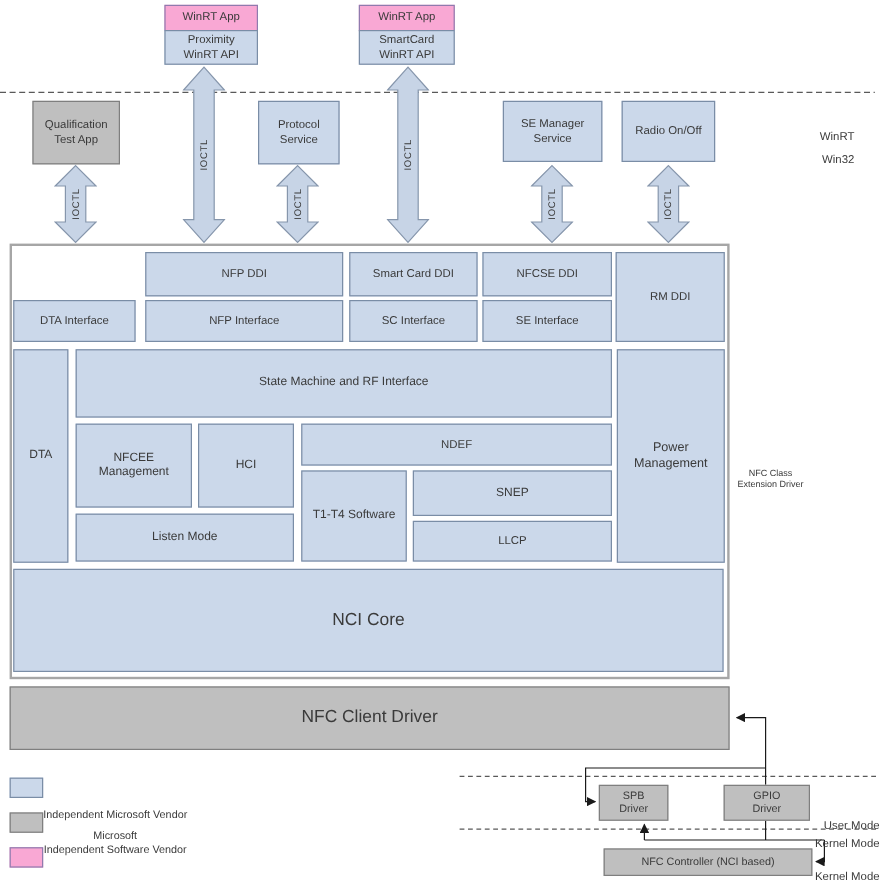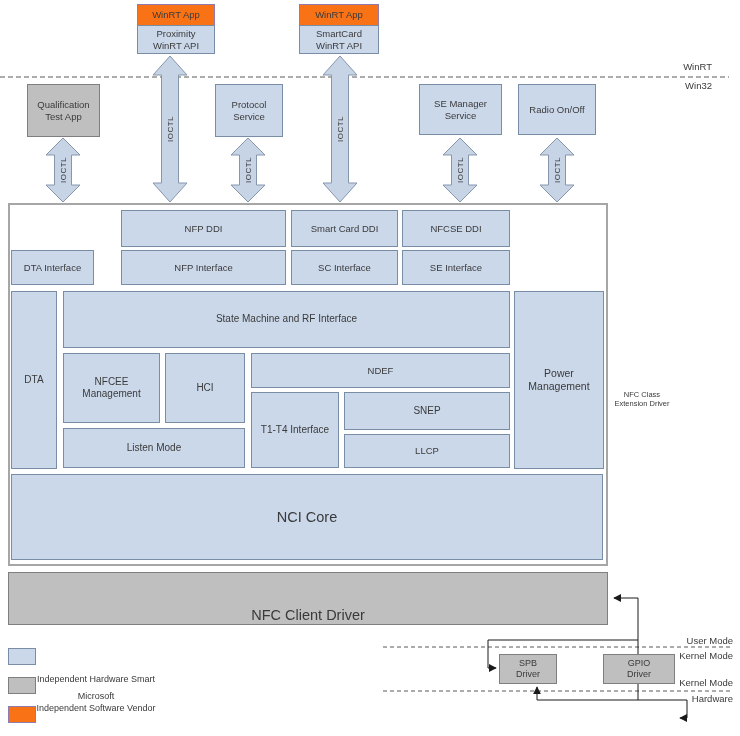--- a/index.html
+++ b/index.html
@@ -7,35 +7,35 @@
     position:relative;width:740px;height:736px;background:#fff;overflow:hidden;
     font-family:"Liberation Sans", sans-serif;color:#3a3a3a;
   }
   .abs{position:absolute;box-sizing:border-box;}
   .box{
     position:absolute;box-sizing:border-box;display:flex;align-items:center;justify-content:center;
     text-align:center;font-size:9.5px;line-height:1.25;color:#3a3a3a;
   }
   .blue{background:#CBD8EA;border:1px solid #7A8DA6;}
   .gray{background:#BFBFBF;border:1px solid #7F7F7F;}
-  .purple{background:#f97316;border:1px solid #8F7BAE;}
+  .purple{background:#f9a8d4;border:1px solid #8F7BAE;}
   .outer{
     position:absolute;left:8px;top:203px;width:600px;height:363px;
     background:#fff;border:2px solid #A6A6A6;box-sizing:border-box;
   }
   .bigtext{font-size:14.5px;}
   .dblarrow{position:absolute;}
   .dblarrow svg{position:absolute;left:0;top:0;width:100%;height:100%;display:block;}
   .dblarrow path{fill:#C7D4E6;stroke:#8696AC;stroke-width:1;vector-effect:non-scaling-stroke;}
   .ioctl{
     position:absolute;left:50%;top:50%;
     transform:translate(-50%,-50%) rotate(-90deg);
     font-size:8px;letter-spacing:.5px;color:#3a3a3a;white-space:nowrap;
   }
-  .sidelabels{font-size:9.5px;text-align:right;position:absolute;color:#3a3a3a;}
+  .sidelabels{font-size:9.5px;text-align:right;position:absolute;color:#3a3a3a;margin-top:48px;}
   .legend-label{font-size:9px;line-height:1.2;text-align:center;}
   .kbox{font-size:9px;}
   .overlay{position:absolute;left:0;top:0;pointer-events:none;}
 </style>
 </head>
 <body>
 
 <div class="page">
 
   <svg class="overlay" width="740" height="736" viewBox="0 0 740 736">
@@ -136,22 +136,25 @@
 
   <div class="box blue" style="left:121px;top:210px;width:165px;height:37px;">
       <span>NFP DDI</span>
     </div>
   <div class="box blue" style="left:291px;top:210px;width:107px;height:37px;">
       <span>Smart Card DDI</span>
     </div>
   <div class="box blue" style="left:402px;top:210px;width:108px;height:37px;">
       <span>NFCSE DDI</span>
     </div>
-
-  <div class="box blue" style="left:11px;top:250px;width:83px;height:35px;">
+  <div class="box blue" style="left:513px;top:210px;width:91px;height:75px;">
+      <span>RM DDI</span>
+    </div>
+
+  <div class="box blue" style="left:11px;top:250px;width:102px;height:35px;">
       <span>DTA Interface</span>
     </div>
   <div class="box blue" style="left:121px;top:250px;width:165px;height:35px;">
       <span>NFP Interface</span>
     </div>
   <div class="box blue" style="left:291px;top:250px;width:107px;height:35px;">
       <span>SC Interface</span>
     </div>
   <div class="box blue" style="left:402px;top:250px;width:108px;height:35px;">
       <span>SE Interface</span>
@@ -166,21 +169,21 @@
   <div class="box blue" style="left:63px;top:353px;width:97px;height:70px;padding:0 14px;font-size:10px;">
       <span>NFCEE Management</span>
     </div>
   <div class="box blue" style="left:165px;top:353px;width:80px;height:70px;font-size:10px;">
       <span>HCI</span>
     </div>
   <div class="box blue" style="left:251px;top:353px;width:259px;height:35px;">
       <span>NDEF</span>
     </div>
   <div class="box blue" style="left:251px;top:392px;width:88px;height:76px;font-size:10px;">
-      <span>T1-T4 Interface</span>
+      <span>T1-T4 Software</span>
     </div>
   <div class="box blue" style="left:344px;top:392px;width:166px;height:38px;font-size:10px;">
       <span>SNEP</span>
     </div>
   <div class="box blue" style="left:344px;top:434px;width:166px;height:34px;">
       <span>LLCP</span>
     </div>
   <div class="box blue" style="left:63px;top:428px;width:182px;height:40px;font-size:10px;">
       <span>Listen Mode</span>
     </div>
@@ -189,44 +192,47 @@
     </div>
 
   <div class="box blue bigtext" style="left:11px;top:474px;width:592px;height:86px;">
       <span>NCI Core</span>
     </div>
 
   <div class="box" style="left:610px;top:388px;width:64px;height:22px;font-size:7.5px;background:transparent;border:none;">
       <span>NFC Class Extension Driver</span>
     </div>
 
-  <div class="box gray bigtext" style="left:8px;top:572px;width:600px;height:53px;align-items:flex-end;">
+  <div class="box gray bigtext" style="left:8px;top:572px;width:600px;height:53px;">
       <span>NFC Client Driver</span>
     </div>
 
   <div class="sidelabels" style="left:600px;top:635px;width:133px;">User Mode</div>
   <div class="sidelabels" style="left:600px;top:650px;width:133px;">Kernel Mode</div>
   <div class="sidelabels" style="left:600px;top:677px;width:133px;">Kernel Mode</div>
   <div class="sidelabels" style="left:600px;top:693px;width:133px;">Hardware</div>
 
   <div class="box gray kbox" style="left:499px;top:654px;width:56px;height:30px;padding:0 28px;">
       <span>SPB Driver</span>
     </div>
   <div class="box gray kbox" style="left:603px;top:654px;width:72px;height:30px;padding:0 14px;">
       <span>GPIO Driver</span>
     </div>
+  <div class="box gray kbox" style="left:503px;top:707px;width:174px;height:23px;">
+      <span>NFC Controller (NCI based)</span>
+    </div>
 
   <div class="abs" style="left:8px;top:648px;width:28px;height:17px;">
     <div class="blue" style="width:100%;height:100%;box-sizing:border-box;"></div>
   </div>
   <div class="abs legend-label" style="left:35px;top:651px;width:122px;margin-top:40px;">Microsoft</div>
 
   <div class="abs" style="left:8px;top:677px;width:28px;height:17px;">
     <div class="gray" style="width:100%;height:100%;box-sizing:border-box;"></div>
   </div>
-  <div class="abs legend-label" style="left:35px;top:674px;width:122px;">Independent Hardware Smart</div>
+  <div class="abs legend-label" style="left:35px;top:674px;width:122px;">Independent Microsoft Vendor</div>
 
   <div class="abs" style="left:8px;top:706px;width:28px;height:17px;">
     <div class="purple" style="width:100%;height:100%;box-sizing:border-box;"></div>
   </div>
   <div class="abs legend-label" style="left:35px;top:703px;width:122px;">Independent Software Vendor</div>
 
 </div>
 
 </body></html>

